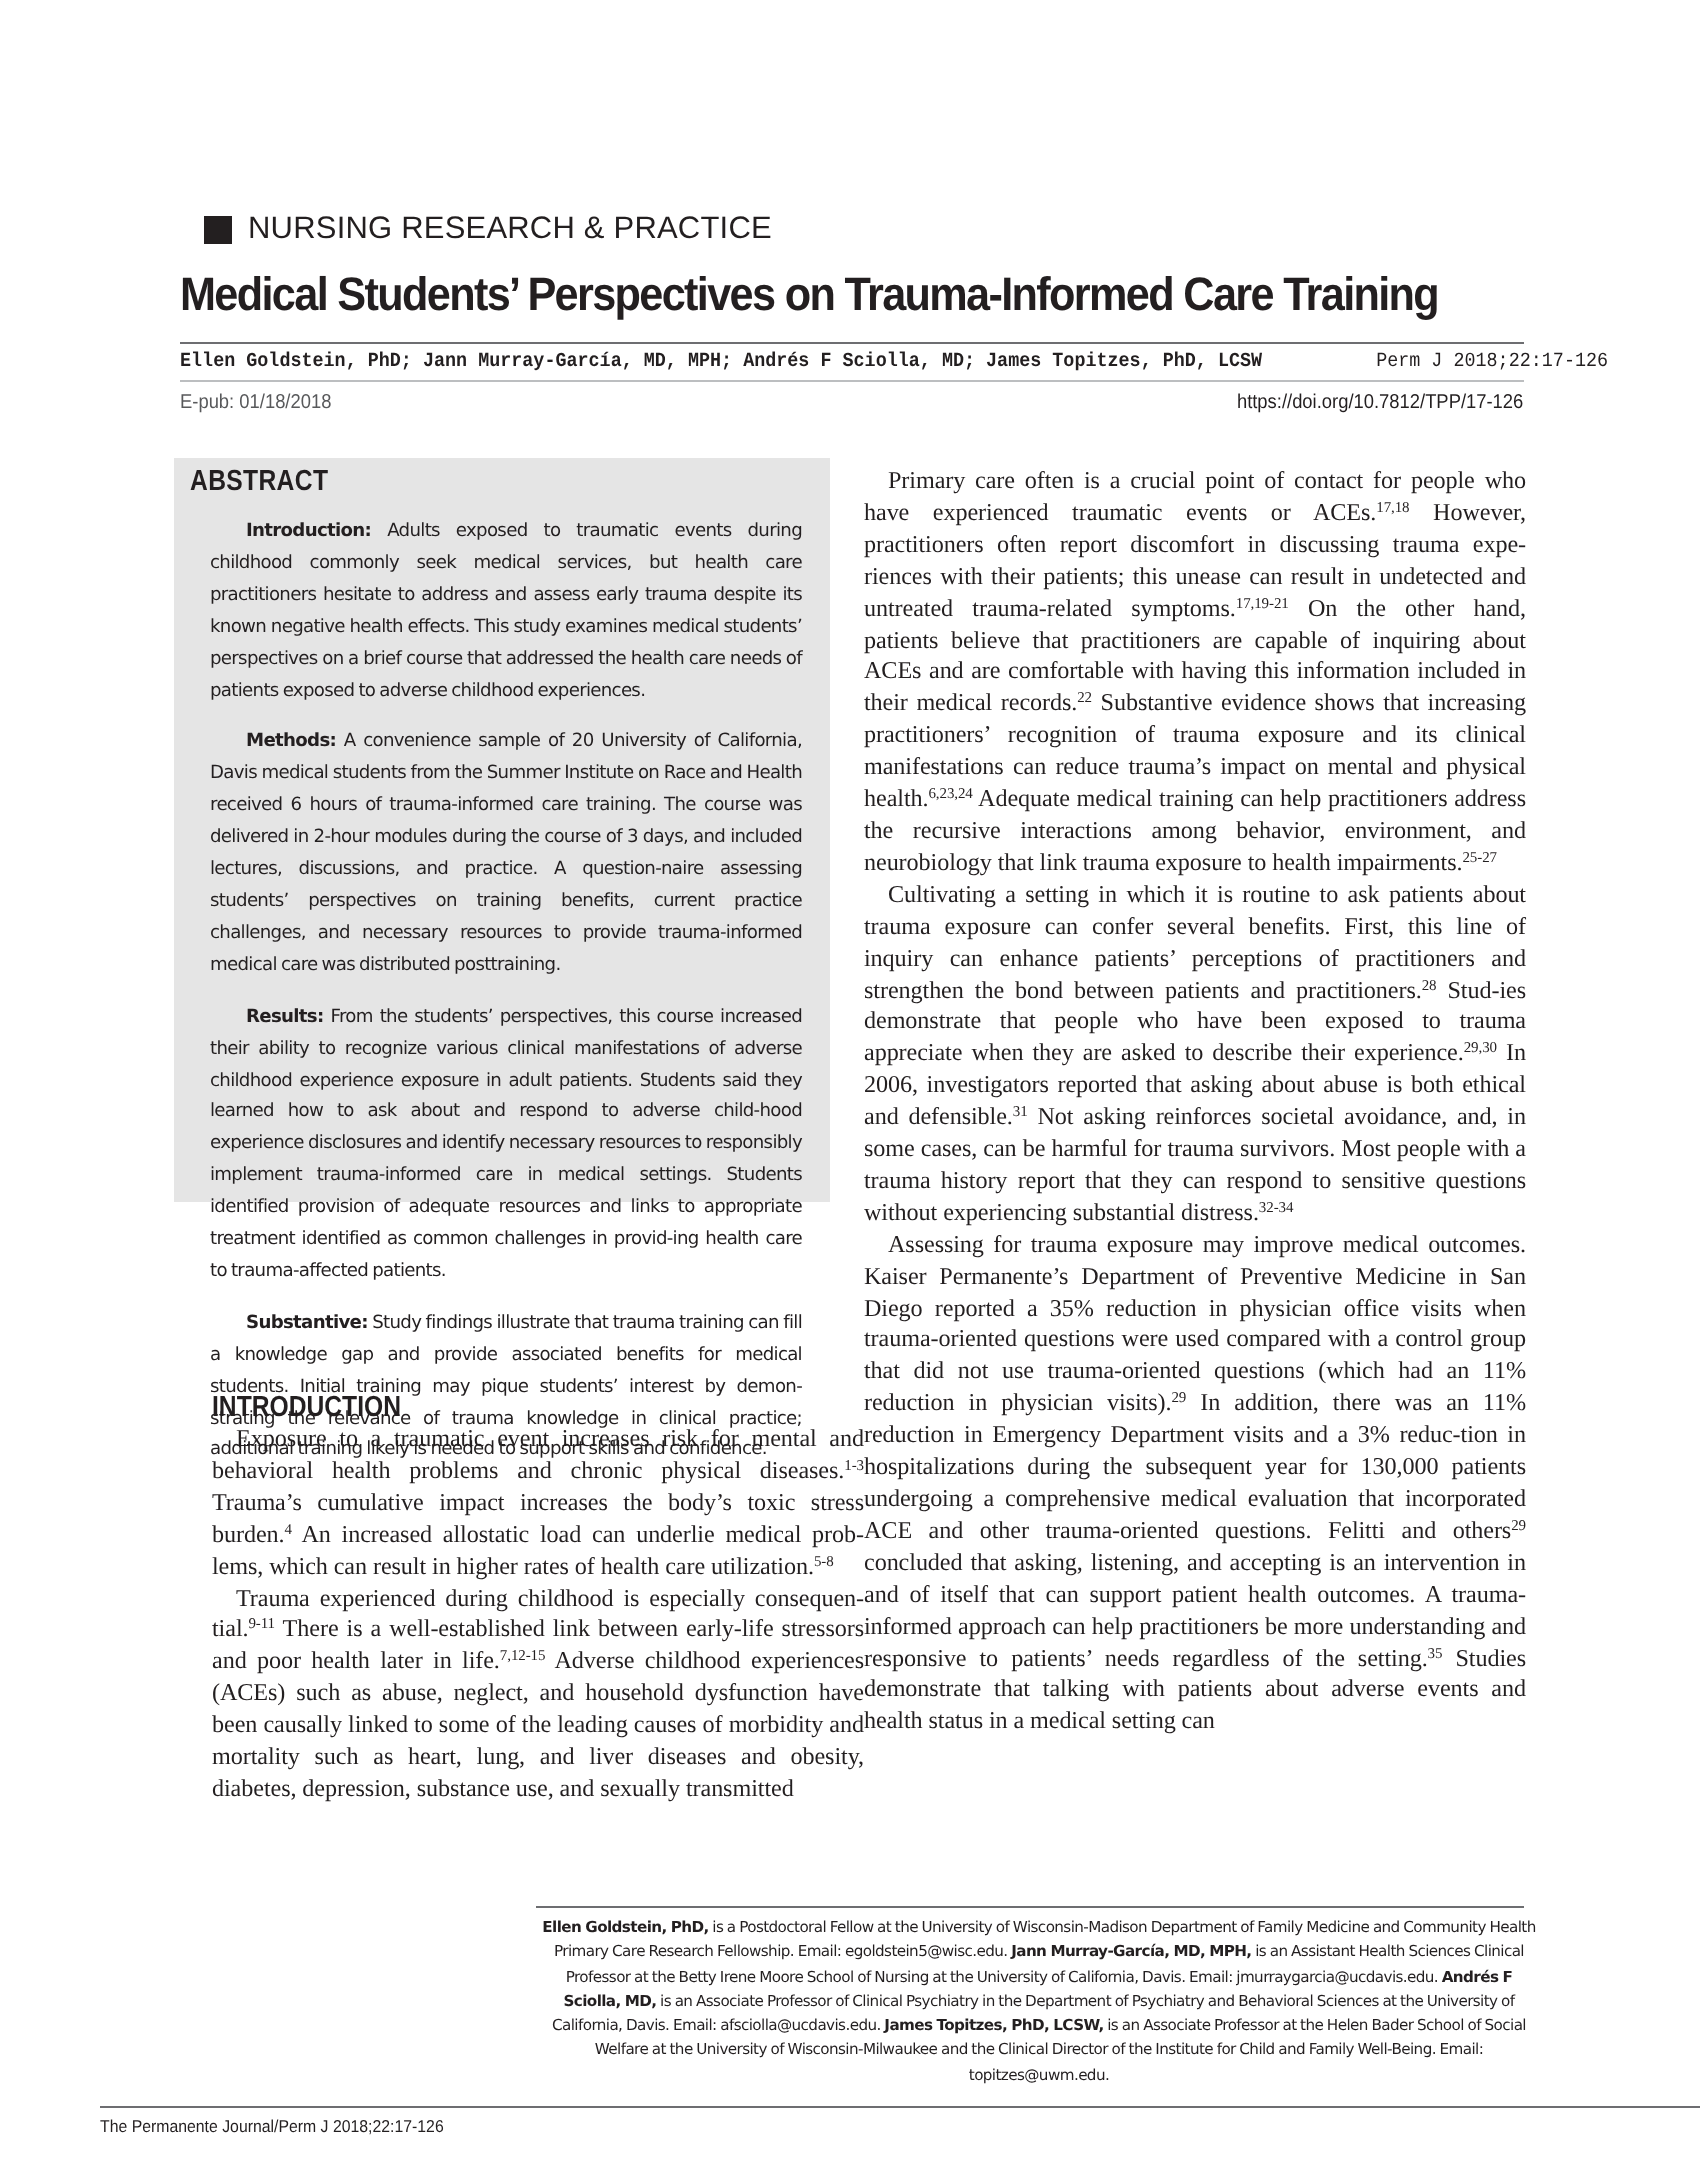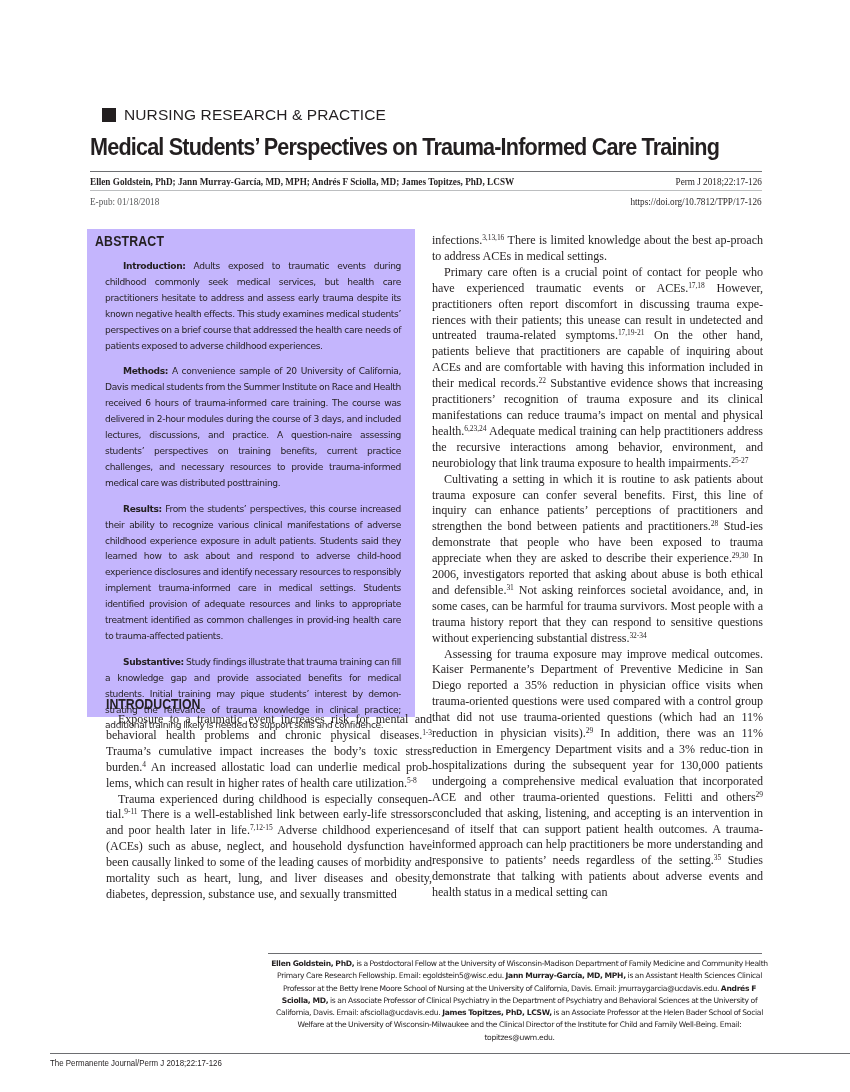--- a/index.html
+++ b/index.html
@@ -6,29 +6,29 @@
   body { width: 850px; height: 1092px; position: relative; overflow: hidden; color: #231f20; }
   .abs { position: absolute; }
 
   .section-tag { left: 66px; top: 106px; display: flex; align-items: center; padding-left: 36px; }
   .section-square { width: 14px; height: 14px; background: #231f20; margin-right: 8px; }
   .section-label { font-family: "Liberation Sans", sans-serif; font-size: 15.5px; color: #231f20; letter-spacing: 0.1px; }
 
   .title { left: 90px; top: 134px; font-family: "Liberation Sans", sans-serif; font-weight: bold; font-size: 23.5px; letter-spacing: -0.9px; color: #231f20; white-space: nowrap; transform: scaleX(0.92); transform-origin: left top; }
 
   .rule { left: 90px; width: 672px; height: 1px; background: #6d6e71; }
-  .byline-row { left: 90px; width: 672px; top: 176px; display: flex; justify-content: space-between; font-family: Liberation Serif, serif; font-size: 10px; }
+  .byline-row { left: 90px; width: 672px; top: 176px; display: flex; justify-content: flex-start; font-family: Liberation Mono, monospace; font-size: 10px; }
   .authors { font-weight: bold; transform: scaleX(0.92); transform-origin: left center; white-space: nowrap; }
   .citation { color: #231f20; transform: scaleX(0.92); transform-origin: right center; white-space: nowrap; }
-  .epub-row { left: 90px; width: 672px; top: 196px; display: flex; justify-content: space-between; font-family: Liberation Serif, serif; font-size: 10px; color: #58595b; }
+  .epub-row { left: 90px; width: 672px; top: 196px; display: flex; justify-content: space-between; font-family: Liberation Sans, sans-serif; font-size: 10px; color: #58595b; }
   .epub-row span { transform: scaleX(0.92); white-space: nowrap; }
   .epub-row .epub { transform-origin: left center; }
   .epub-row .doi { transform-origin: right center; color: #231f20; }
 
-  .abstract-box { left: 87px; top: 229px; width: 328px; height: 488px; background: #c4b5fd; box-sizing: border-box; padding: 4px 4px 0 8px; }
+  .abstract-box { left: 87px; top: 229px; width: 328px; height: 372px; background: #e5e5e5; box-sizing: border-box; padding: 4px 4px 0 8px; }
   .abstract-heading { font-family: "Liberation Sans", sans-serif; font-weight: bold; font-size: 14.5px; color: #231f20; transform: scaleX(0.85); transform-origin: left center; margin-bottom: 1px; letter-spacing: 0.2px; }
   .abstract-para { font-family: "DejaVu Sans", sans-serif; font-size: 9.1px; line-height: 15.9px; text-align: justify; text-indent: 18px; margin: 10px; letter-spacing: -0.35px; word-spacing: -0.5px; color: #231f20; }
   .abstract-para b { font-weight: bold; }
 
   .col-left { left: 106px; top: 696px; width: 326px; }
   .col-right { left: 432px; top: 233px; width: 331px; }
   .section-heading { font-family: "Liberation Sans", sans-serif; font-weight: bold; font-size: 14.5px; color: #231f20; transform: scaleX(0.85); transform-origin: left center; margin-bottom: 0px; }
   .body-para { font-family: "Liberation Serif", serif; font-size: 12.1px; line-height: 15.9px; text-align: justify; margin: 0; text-indent: 12px; color: #231f20; letter-spacing: -0.05px; }
   .body-para.noindent { text-indent: 0; }
 
@@ -75,21 +75,20 @@
 <div class="abs col-left">
   <div class="section-heading">INTRODUCTION</div>
   <div id="left-paras">
       <p class="body-para"><span>Exposure to a traumatic event increases risk for mental and behavioral health problems and chronic physical diseases.</span><sup>1-3</sup><span> Trauma’s cumulative impact increases the body’s toxic stress burden.</span><sup>4</sup><span> An increased allostatic load can underlie medical prob-lems, which can result in higher rates of health care utilization.</span><sup>5-8</sup></p>
       <p class="body-para"><span>Trauma experienced during childhood is especially consequen-tial.</span><sup>9-11</sup><span> There is a well-established link between early-life stressors and poor health later in life.</span><sup>7,12-15</sup><span> Adverse childhood experiences (ACEs) such as abuse, neglect, and household dysfunction have been causally linked to some of the leading causes of morbidity and mortality such as heart, lung, and liver diseases and obesity, diabetes, depression, substance use, and sexually transmitted</span></p>
     </div>
 </div>
 
 <div class="abs col-right">
   <div id="right-paras">
-      <p class="body-para noindent"><span>infections.</span><sup>3,13,16</sup><span> There is limited knowledge about the best ap-proach to address ACEs in medical settings.</span></p>
       <p class="body-para"><span>Primary care often is a crucial point of contact for people who have experienced traumatic events or ACEs.</span><sup>17,18</sup><span> However, practitioners often report discomfort in discussing trauma expe-riences with their patients; this unease can result in undetected and untreated trauma-related symptoms.</span><sup>17,19-21</sup><span> On the other hand, patients believe that practitioners are capable of inquiring about ACEs and are comfortable with having this information included in their medical records.</span><sup>22</sup><span> Substantive evidence shows that increasing practitioners’ recognition of trauma exposure and its clinical manifestations can reduce trauma’s impact on mental and physical health.</span><sup>6,23,24</sup><span> Adequate medical training can help practitioners address the recursive interactions among behavior, environment, and neurobiology that link trauma exposure to health impairments.</span><sup>25-27</sup></p>
       <p class="body-para"><span>Cultivating a setting in which it is routine to ask patients about trauma exposure can confer several benefits. First, this line of inquiry can enhance patients’ perceptions of practitioners and strengthen the bond between patients and practitioners.</span><sup>28</sup><span> Stud-ies demonstrate that people who have been exposed to trauma appreciate when they are asked to describe their experience.</span><sup>29,30</sup><span> In 2006, investigators reported that asking about abuse is both ethical and defensible.</span><sup>31</sup><span> Not asking reinforces societal avoidance, and, in some cases, can be harmful for trauma survivors. Most people with a trauma history report that they can respond to sensitive questions without experiencing substantial distress.</span><sup>32-34</sup></p>
       <p class="body-para"><span>Assessing for trauma exposure may improve medical outcomes. Kaiser Permanente’s Department of Preventive Medicine in San Diego reported a 35% reduction in physician office visits when trauma-oriented questions were used compared with a control group that did not use trauma-oriented questions (which had an 11% reduction in physician visits).</span><sup>29</sup><span> In addition, there was an 11% reduction in Emergency Department visits and a 3% reduc-tion in hospitalizations during the subsequent year for 130,000 patients undergoing a comprehensive medical evaluation that incorporated ACE and other trauma-oriented questions. Felitti and others</span><sup>29</sup><span> concluded that asking, listening, and accepting is an intervention in and of itself that can support patient health outcomes. A trauma-informed approach can help practitioners be more understanding and responsive to patients’ needs regardless of the setting.</span><sup>35</sup><span> Studies demonstrate that talking with patients about adverse events and health status in a medical setting can</span></p>
     </div>
 </div>
 
 <div class="abs footnote-rule"></div>
 <div class="abs footnote" id="author-notes"><b>Ellen Goldstein, PhD,</b><span> is a Postdoctoral Fellow at the University of Wisconsin-Madison Department of Family Medicine and Community Health Primary Care Research Fellowship. Email: egoldstein5@wisc.edu. </span><b>Jann Murray-García, MD, MPH,</b><span> is an Assistant Health Sciences Clinical Professor at the Betty Irene Moore School of Nursing at the University of California, Davis. Email: jmurraygarcia@ucdavis.edu. </span><b>Andrés F Sciolla, MD,</b><span> is an Associate Professor of Clinical Psychiatry in the Department of Psychiatry and Behavioral Sciences at the University of California, Davis. Email: afsciolla@ucdavis.edu. </span><b>James Topitzes, PhD, LCSW,</b><span> is an Associate Professor at the Helen Bader School of Social Welfare at the University of Wisconsin-Milwaukee and the Clinical Director of the Institute for Child and Family Well-Being. Email: topitzes@uwm.edu.</span></div>
 
 <div class="abs footer-rule"></div>

